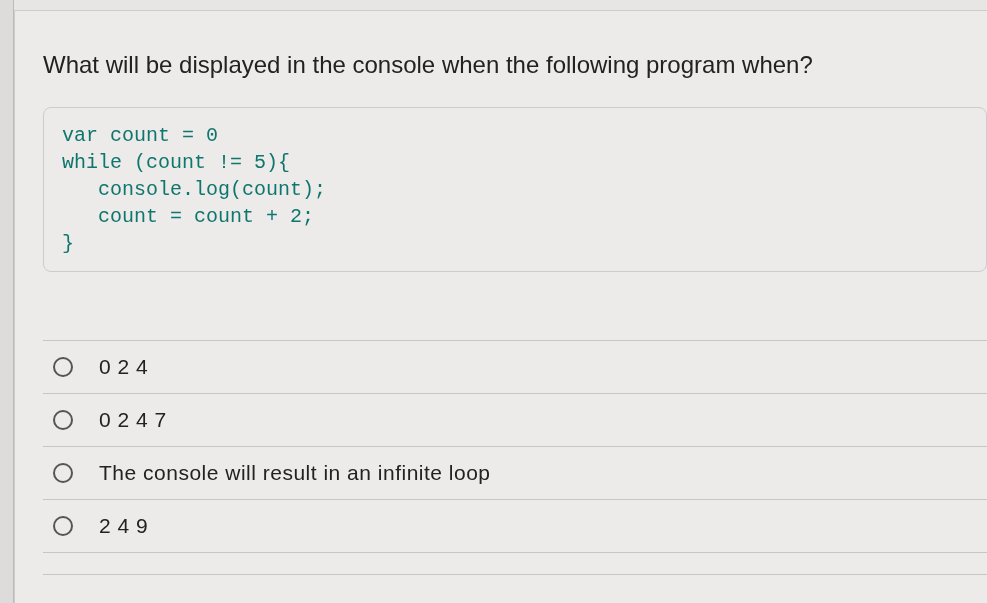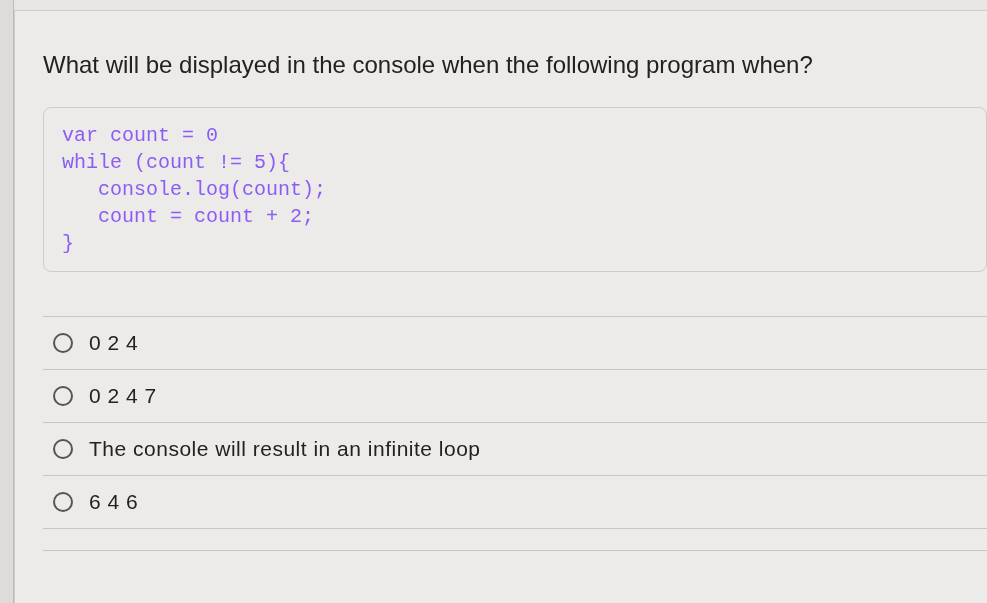--- a/index.html
+++ b/index.html
@@ -41,34 +41,34 @@
       color: #222;
       margin-bottom: 28px;
       padding-right: 20px;
     }
     .code-block {
       border: 1px solid #ccc;
       border-radius: 8px;
       background: #ecebe9;
       padding: 14px 18px;
       margin-right: 0;
-      margin-bottom: 44px;
+      margin-bottom: 68px;
       font-family: "Courier New", Courier, monospace;
       font-size: 20px;
       line-height: 1.35;
-      color: #8b5cf6;
+      color: #0f766e;
       white-space: pre;
     }
     .options {
       border-top: 1px solid #c8c6c4;
     }
     .option-row {
       display: flex;
       align-items: center;
-      gap: 16px;
+      gap: 26px;
       padding: 14px 10px 14px 10px;
       border-bottom: 1px solid #c8c6c4;
       font-size: 21px;
       color: #222;
       cursor: pointer;
     }
     .radio {
       width: 20px;
       height: 20px;
       border: 2px solid #555;
@@ -111,19 +111,19 @@
       <span class="option-label">0 2 4 7</span>
     </div>
 
     <div class="option-row">
       <span class="radio"></span>
       <span class="option-label">The console will result in an infinite loop</span>
     </div>
 
     <div class="option-row">
       <span class="radio"></span>
-      <span class="option-label">6 4 6</span>
+      <span class="option-label">2 4 9</span>
     </div>
 
     <div class="bottom-rule"></div>
   </div>
 
 </div>
 
 </body></html>

